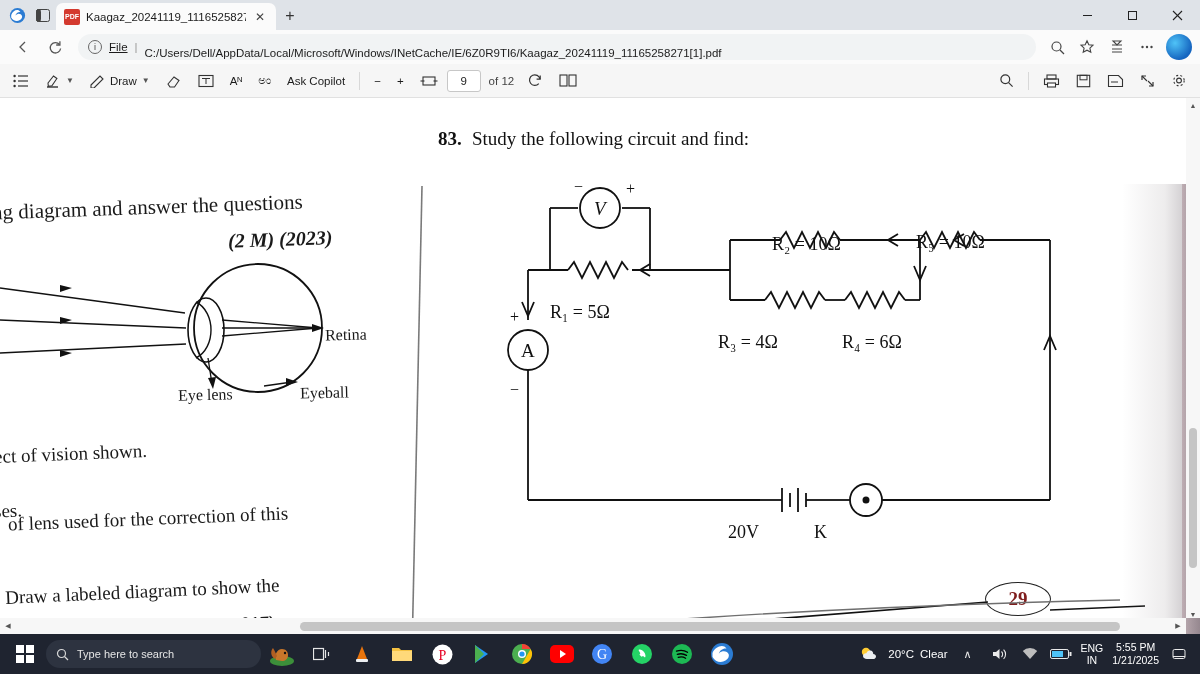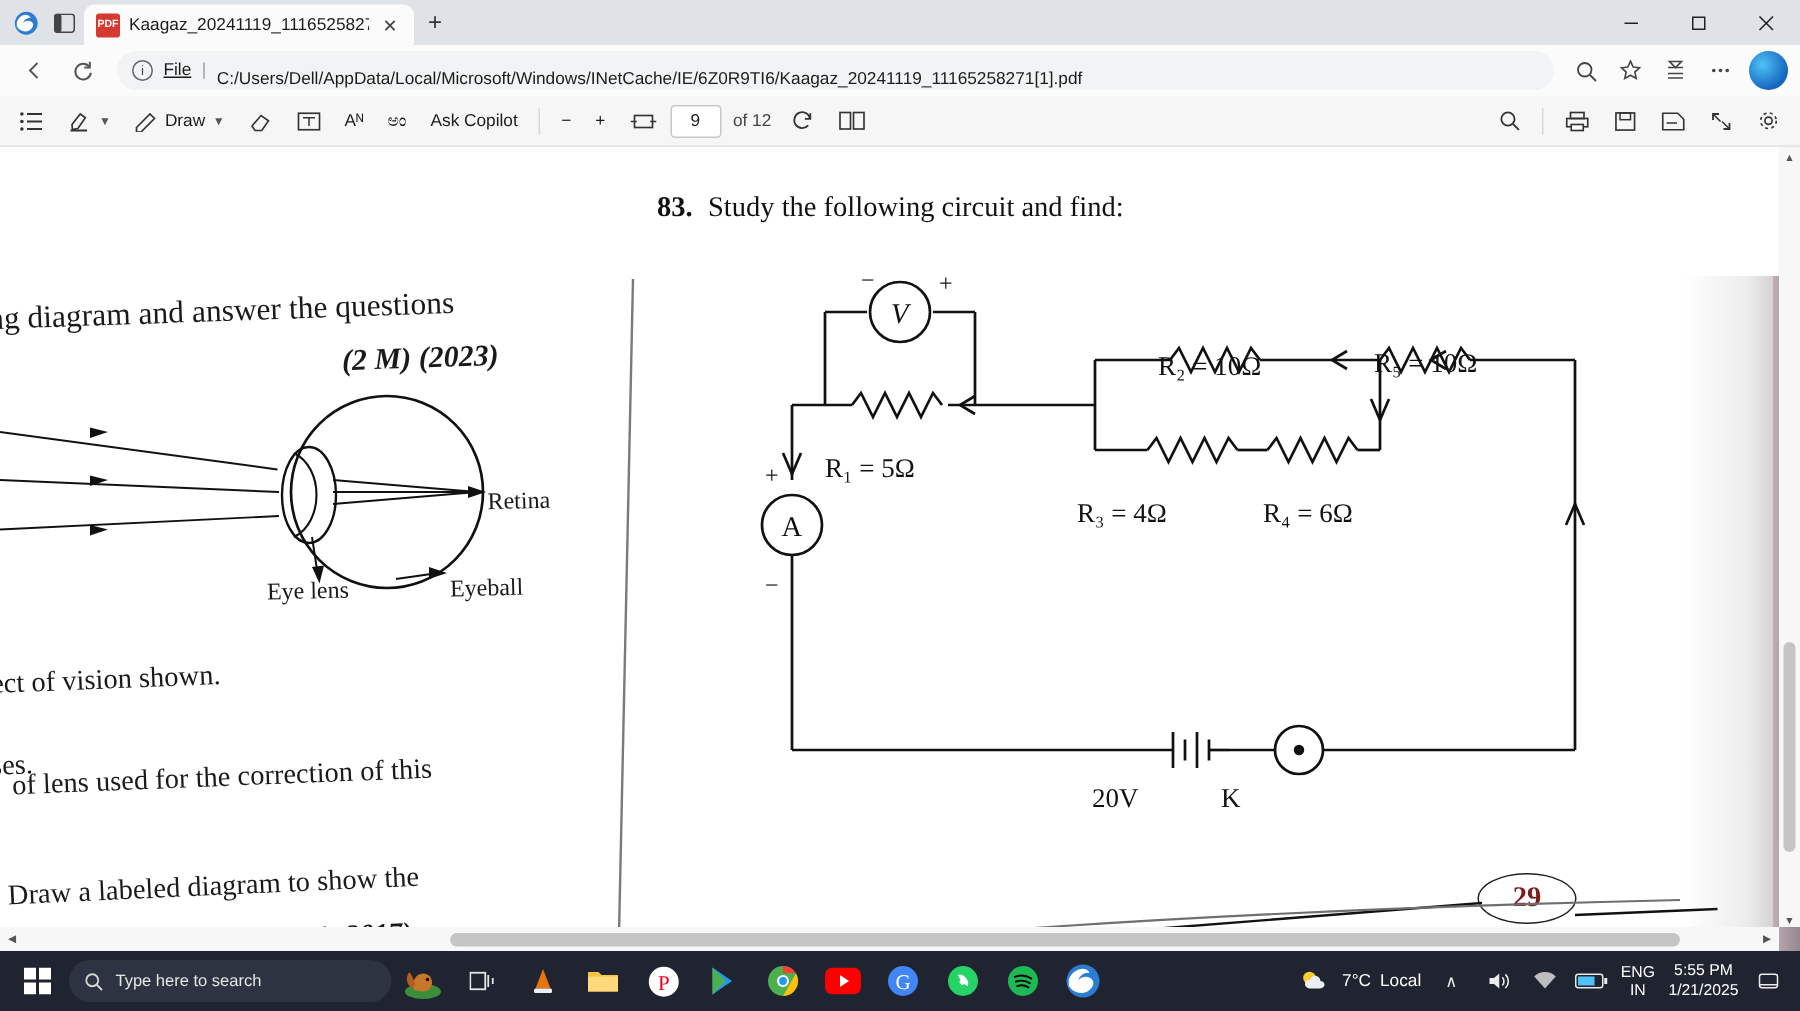--- a/index.html
+++ b/index.html
@@ -543,22 +543,22 @@
           <path d="M2.5 15c2.5 4.7 8.5 6.5 13 3.6 3-1.9 3.8-4.6 3.2-6.4-.8-2.3-3.4-3.3-6-2.9-2.1.3-3.4 1.5-3.9 2.6C9.6 8.4 12.8 6 16.5 6.5 13.3 1.2 4.7 4.7 2.5 11z" fill="#fff"></path>
         </svg>
     </div>
 
     <div class="tray">
       <div class="weather">
         <svg width="24" height="18" viewBox="0 0 24 18">
             <circle cx="8" cy="7" r="4.2" fill="#ffcc33"></circle>
             <path d="M9 14c-2.5 0-4-1.4-4-3s1.6-3 3.4-2.8C9.2 6 11 5 12.8 5.6c1.8.6 2.6 2.2 2.4 3.4 1.6 0 2.8 1 2.8 2.4S16.8 14 15 14z" fill="#eceff1"></path>
           </svg>
-        <span>7°C</span>
-        <span>Local</span>
+        <span>20°C</span>
+        <span>Clear</span>
       </div>
       <span class="icon-sq">∧</span>
       <span class="icon-sq">
         <svg width="16" height="14" viewBox="0 0 16 14">
             <path d="M2 5h3l3.5-3v10L5 9H2z" fill="#eaeaea"></path>
             <path d="M10.5 4.5c1.5 1.5 1.5 4 0 5.5" stroke="#eaeaea" stroke-width="1.1" fill="none"></path>
             <path d="M12.6 2.6c2.6 2.6 2.6 6.6 0 9.2" stroke="#eaeaea" stroke-width="1.1" fill="none"></path>
           </svg>
       </span>
       <span class="icon-sq">

